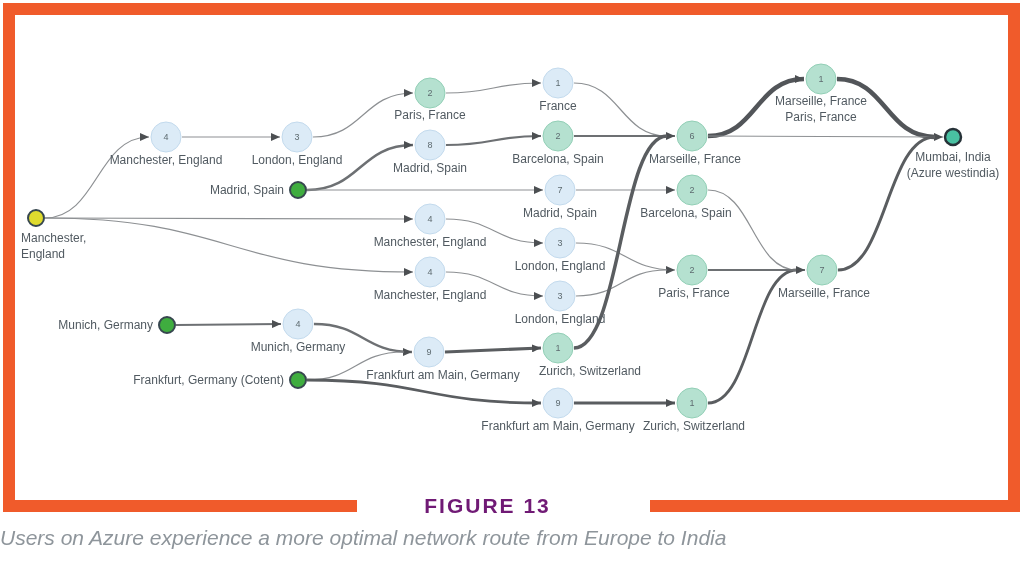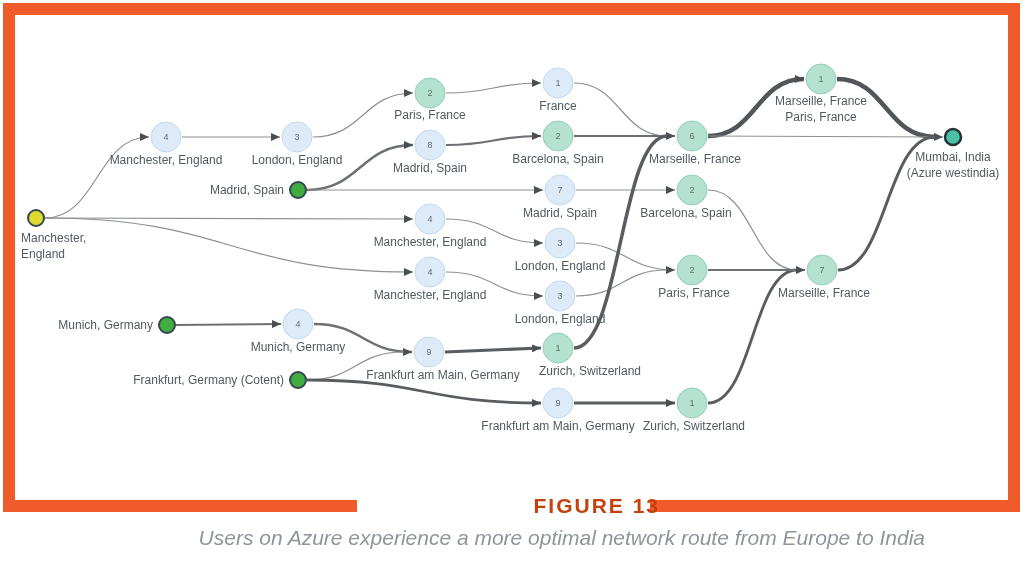--- a/index.html
+++ b/index.html
@@ -4,24 +4,24 @@
 <style>
   html,body{margin:0;padding:0;background:#fff;}
   #stage{position:relative;width:1023px;height:561px;background:#ffffff;overflow:hidden;
          font-family:"Liberation Sans",sans-serif;}
   .frame{position:absolute;background:#f05b2b;}
   #frame-top{left:3px;top:3px;width:1017px;height:12px;}
   #frame-left{left:3px;top:3px;width:12px;height:509px;}
   #frame-right{left:1008px;top:3px;width:12px;height:509px;}
   #frame-bottom-left{left:3px;top:500px;width:354px;height:12px;}
   #frame-bottom-right{left:650px;top:500px;width:370px;height:12px;}
-  #figure-label{position:absolute;left:367px;top:494px;width:293px;height:24px;
-                text-align:right;font-size:21px;font-weight:bold;letter-spacing:2px;
-                color:#c2410c;line-height:24px;}
-  #figure-caption{position:absolute;left:0;top:526px;width:925px;text-align:right;
+  #figure-label{position:absolute;left:341px;top:494px;width:293px;height:24px;
+                text-align:center;font-size:21px;font-weight:bold;letter-spacing:2px;
+                color:#701a75;line-height:24px;}
+  #figure-caption{position:absolute;left:0;top:526px;width:925px;text-align:left;
                   font-style:italic;font-size:21px;color:#8e959b;}
   #diagram{position:absolute;left:0;top:0;}
   svg text{font-family:"Liberation Sans",sans-serif;}
 </style>
 </head>
 <body>
 
 <div id="stage">
   <div id="frame-top" class="frame"></div>
   <div id="frame-left" class="frame"></div>

